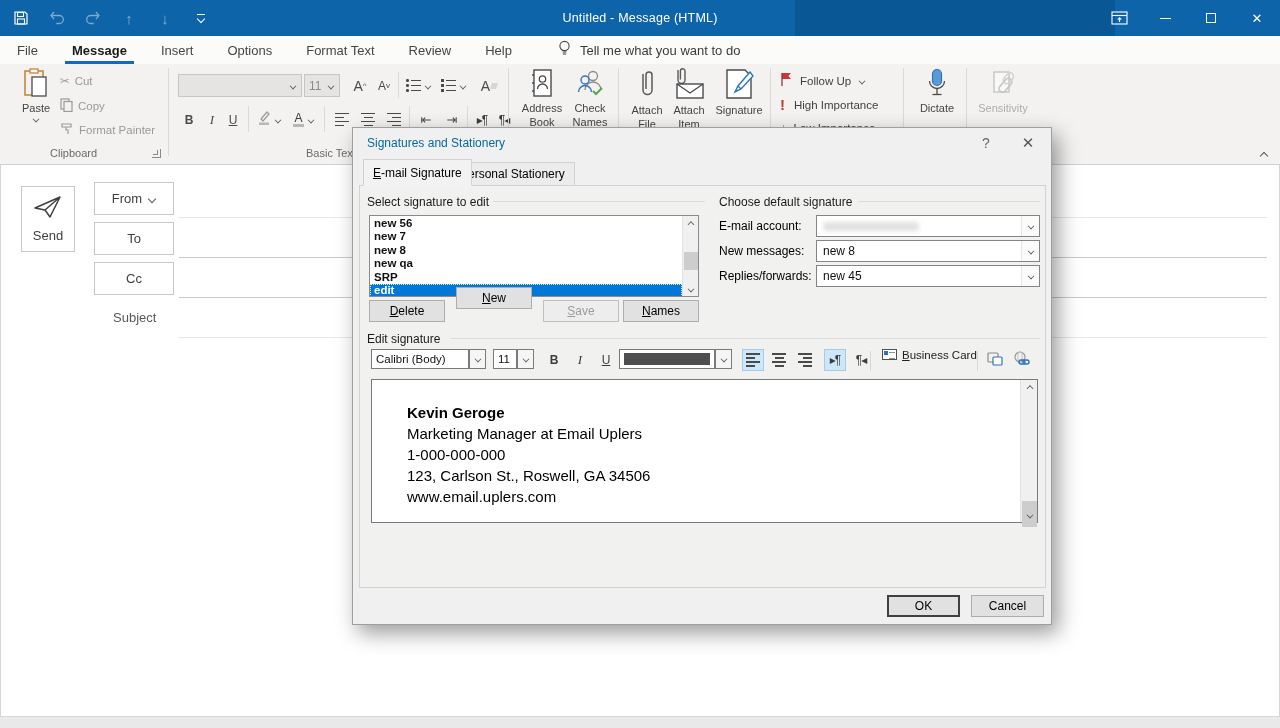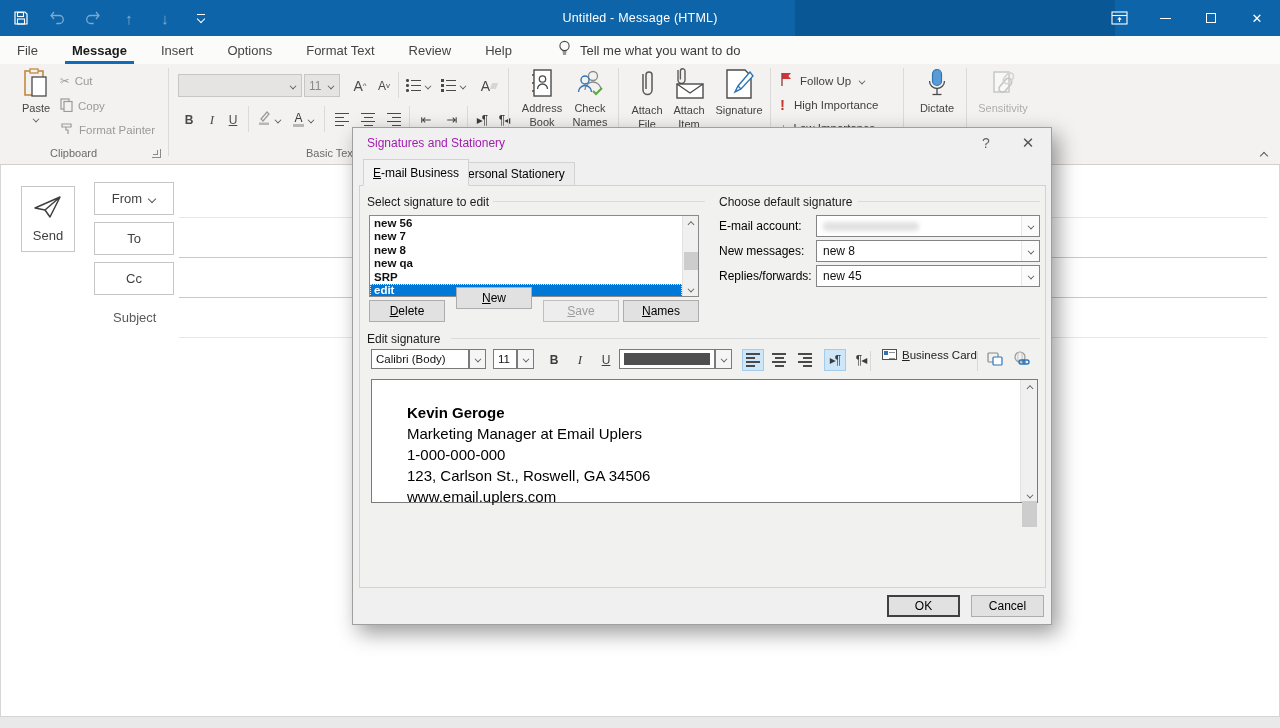--- a/index.html
+++ b/index.html
@@ -56,21 +56,21 @@
   
   .compose { position:absolute; left:0; top:165px; width:1280px; height:551px; background:#fff; border-left:1px solid #D6D6D6; border-right:1px solid #D6D6D6; }
   .send-btn { position:absolute; left:20px; top:21px; width:54px; height:66px; border:1px solid #C6C6C6; background:#fff; display:flex; flex-direction:column; align-items:center; justify-content:center; gap:6px; font-size:13px; color:#3f3f3f; }
   .fieldbtn { position:absolute; left:93px; width:80px; height:33px; border:1px solid #C6C6C6; background:#fff; display:flex; align-items:center; justify-content:center; gap:6px; font-size:13px; color:#3f3f3f; }
   .fline { position:absolute; left:178px; width:1088px; height:1px; }
   .subject-label { position:absolute; left:112px; top:145px; font-size:13px; color:#595959; }
   .bottomstrip { position:absolute; left:0; top:716px; width:1280px; height:12px; background:#E9E9E9; border-top:1px solid #D5D5D5; }
 
   
   .dialog { position:absolute; left:352px; top:127px; width:700px; height:498px; background:#F0F0F0; border:1px solid #9F9F9F; box-shadow:6px 8px 20px rgba(0,0,0,.4); font-size:12px; color:#000; }
-  .dlg-title { position:absolute; left:14px; top:8px; font-size:12px; color:#a21caf; }
+  .dlg-title { position:absolute; left:14px; top:8px; font-size:12px; color:#0369a1; }
   .dlg-help { position:absolute; left:622px; top:4px; width:22px; height:22px; display:flex; align-items:center; justify-content:center; color:#666; font-size:14px; }
   .dlg-close { position:absolute; left:662px; top:3px; width:26px; height:24px; display:flex; align-items:center; justify-content:center; color:#555; font-size:15px; }
   .dtab { position:absolute; height:24px; padding:0 9px; display:flex; align-items:center; font-size:12px; border:1px solid #D2D2D2; }
   .dtab .ak { display:inline-block; }
   .dtab.active { top:31px; height:27px; background:#F2F2F2; border-bottom:1px solid #F2F2F2; z-index:3; }
   .dtab.inactive { top:34px; background:#ECECEC; z-index:1; }
   .tabpanel { position:absolute; left:6px; top:57px; width:687px; height:403px; border:1px solid #D2D2D2; background:#F1F1F0; z-index:2; }
   .ak::first-letter { text-decoration:underline; }
   .grp-label { position:absolute; font-size:12px; color:#1a1a1a; white-space:nowrap; }
   .etched { position:absolute; height:1px; background:#DBDBDB; }
@@ -101,21 +101,21 @@
   .txtb { font-weight:bold; font-size:12px; }
   .txti { font-style:italic; font-family:"Liberation Serif",serif; font-size:13px; }
   .txtu { text-decoration:underline; font-size:12px; }
   .swatch { width:86px; height:12px; background:#4F4F4F; margin-left:2px; }
   .bc-btn { position:absolute; left:523px; top:0; height:22px; display:flex; align-items:flex-start; gap:5px; font-size:11.5px; color:#222; padding:0 6px; }
   .bc-ic { width:15px; height:11px; border:1px solid #505050; background:#fff; position:relative; }
   .bc-ic::before { content:""; position:absolute; left:1px; top:1px; width:4px; height:4px; background:#2E75B6; }
   .bc-ic::after { content:""; position:absolute; right:1px; top:2px; width:6px; height:5px; border-top:1px solid #909090; border-bottom:1px solid #909090; }
   .pgraph { font-size:12px; color:#3c3c3c; letter-spacing:-1px; }
 
-  .editbox { position:absolute; left:18px; top:251px; width:667px; height:124px; background:#fff; border:1px solid #7A7A7A; }
+  .editbox { position:absolute; left:18px; top:251px; width:667px; height:144px; background:#fff; border:1px solid #7A7A7A; }
   .sigtext { position:absolute; left:35px; top:22px; font-size:15px; color:#000; line-height:21px; font-family:"Liberation Sans",sans-serif; }
   .sig-line.bold { font-weight:bold; }
   .toolbar-sep { position:absolute; top:2px; width:1px; height:20px; background:#D8D8D8; }
 </style>
 </head>
 <body>
 
 <div class="stage">
 
   <div class="titlebar">
@@ -441,21 +441,21 @@
     <div class="fline" style="top:172px; background:#E6E6E6;"></div>
   </div>
   <div class="bottomstrip"></div>
 
   <div class="dialog">
     <div class="dlg-title">Signatures and Stationery</div>
     <div class="dlg-help">?</div>
     <div class="dlg-close">✕</div>
 
     <div class="dtab active" style="left:10px;">
-      <span class="ak">E-mail Business</span>
+      <span class="ak">E-mail Signature</span>
     </div>
     <div class="dtab inactive" style="left:97px;">
       <span class="ak">Personal Stationery</span>
     </div>
     <div class="tabpanel"></div>
 
     <div class="grp-label" style="left:14px; top:67px; z-index:4;">Select signature to edit</div>
     <div class="etched" style="left:140px; top:73px; width:212px; z-index:4;"></div>
 
     <div class="listbox" style="z-index:4;">

